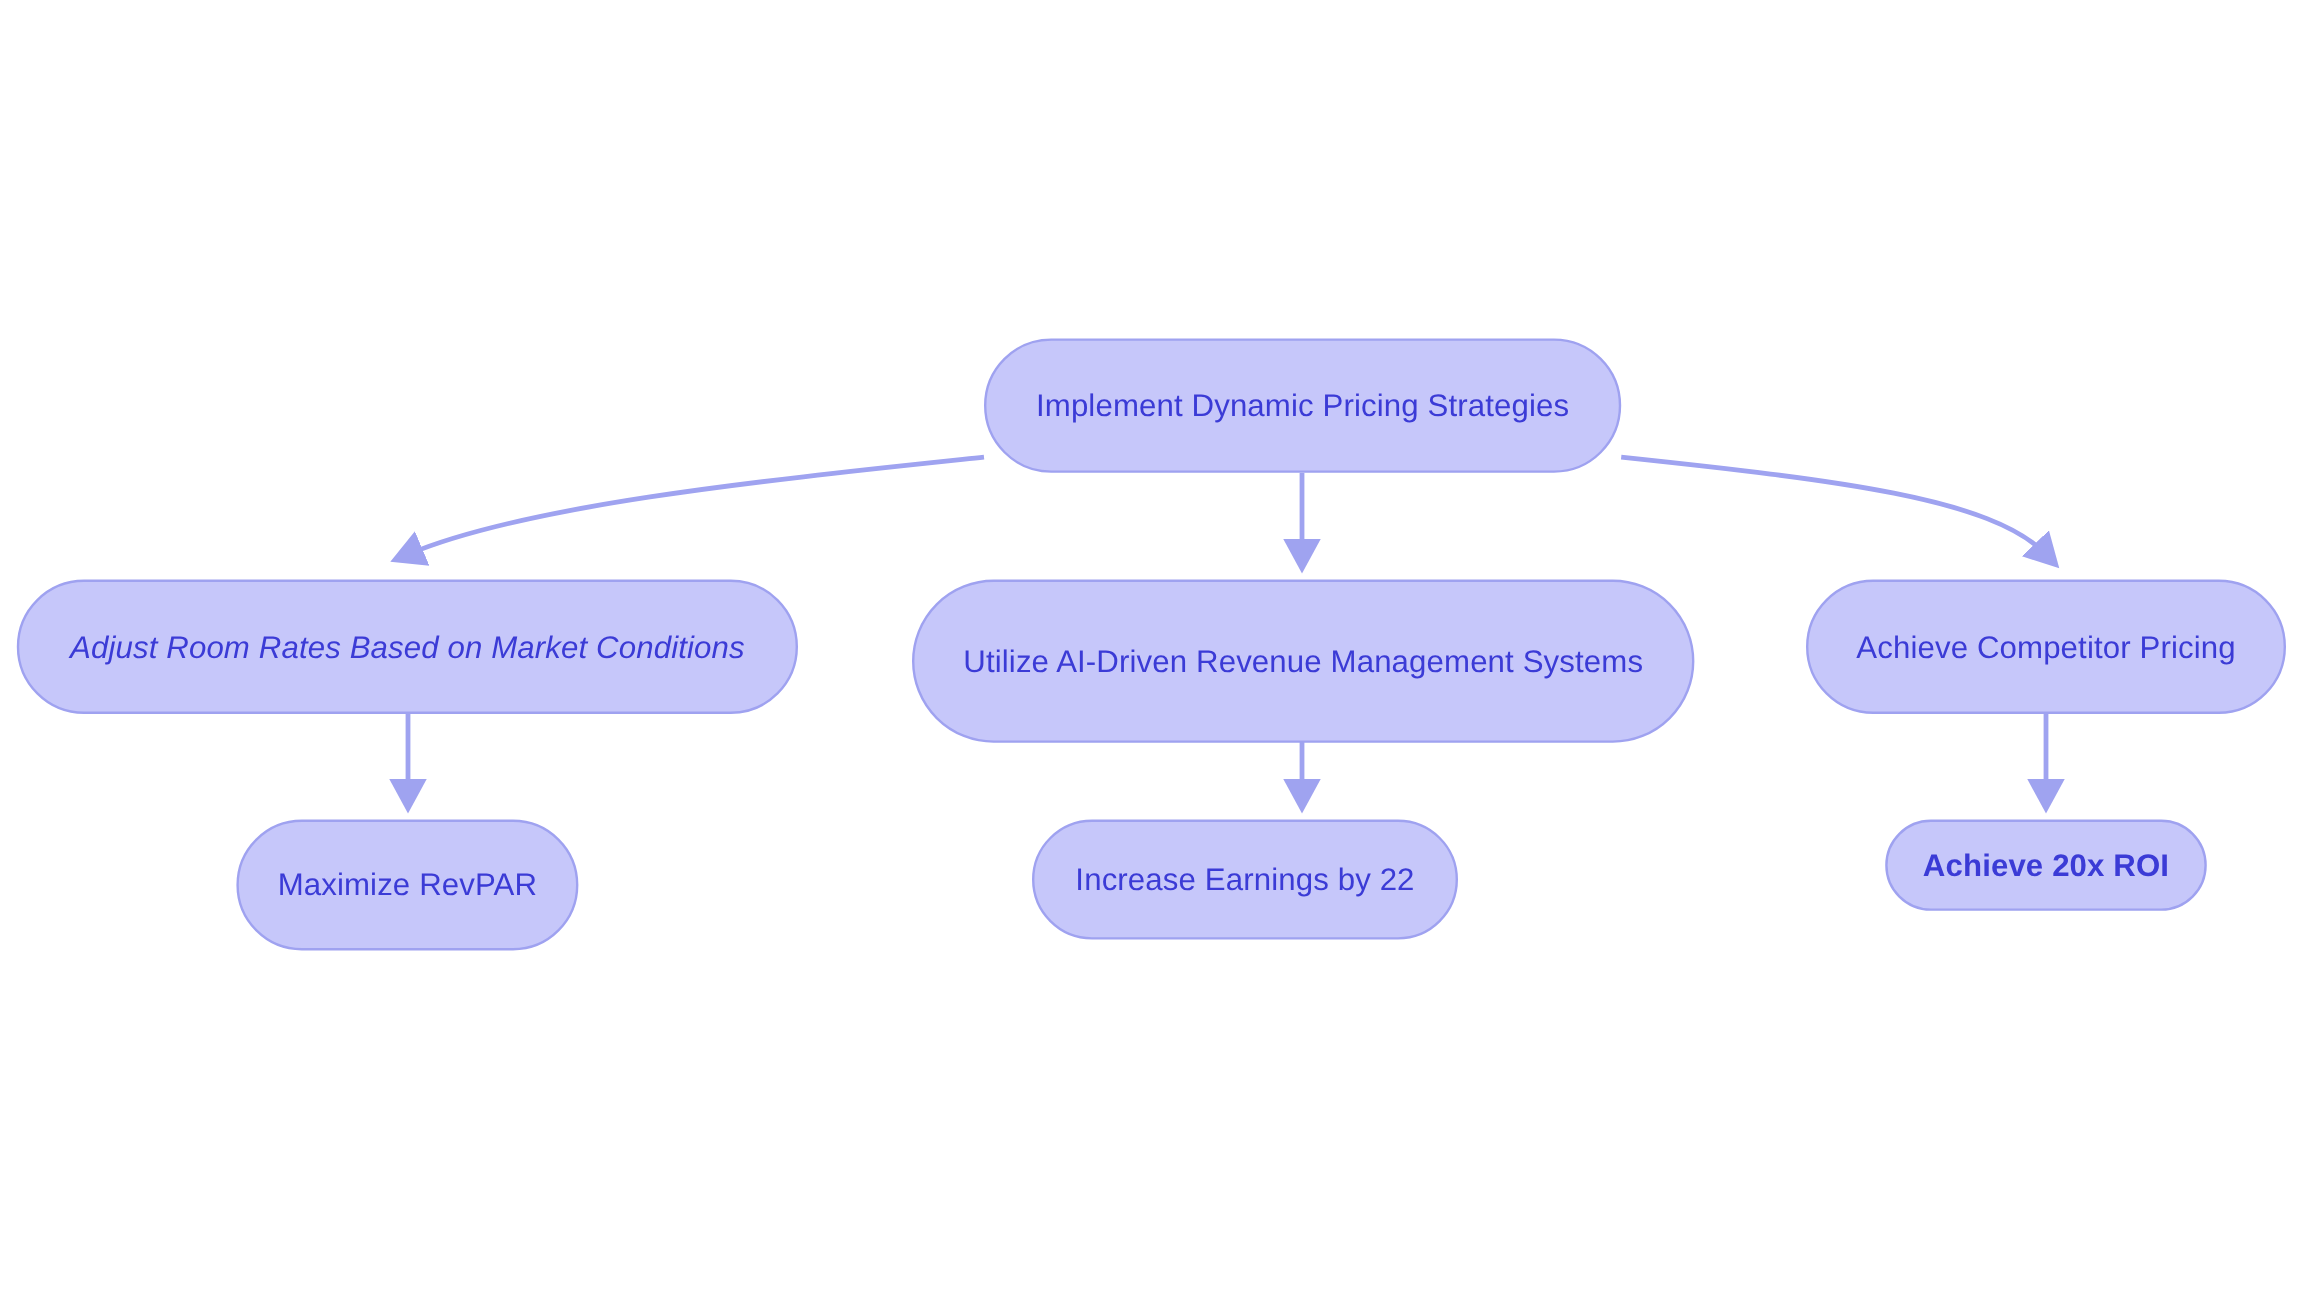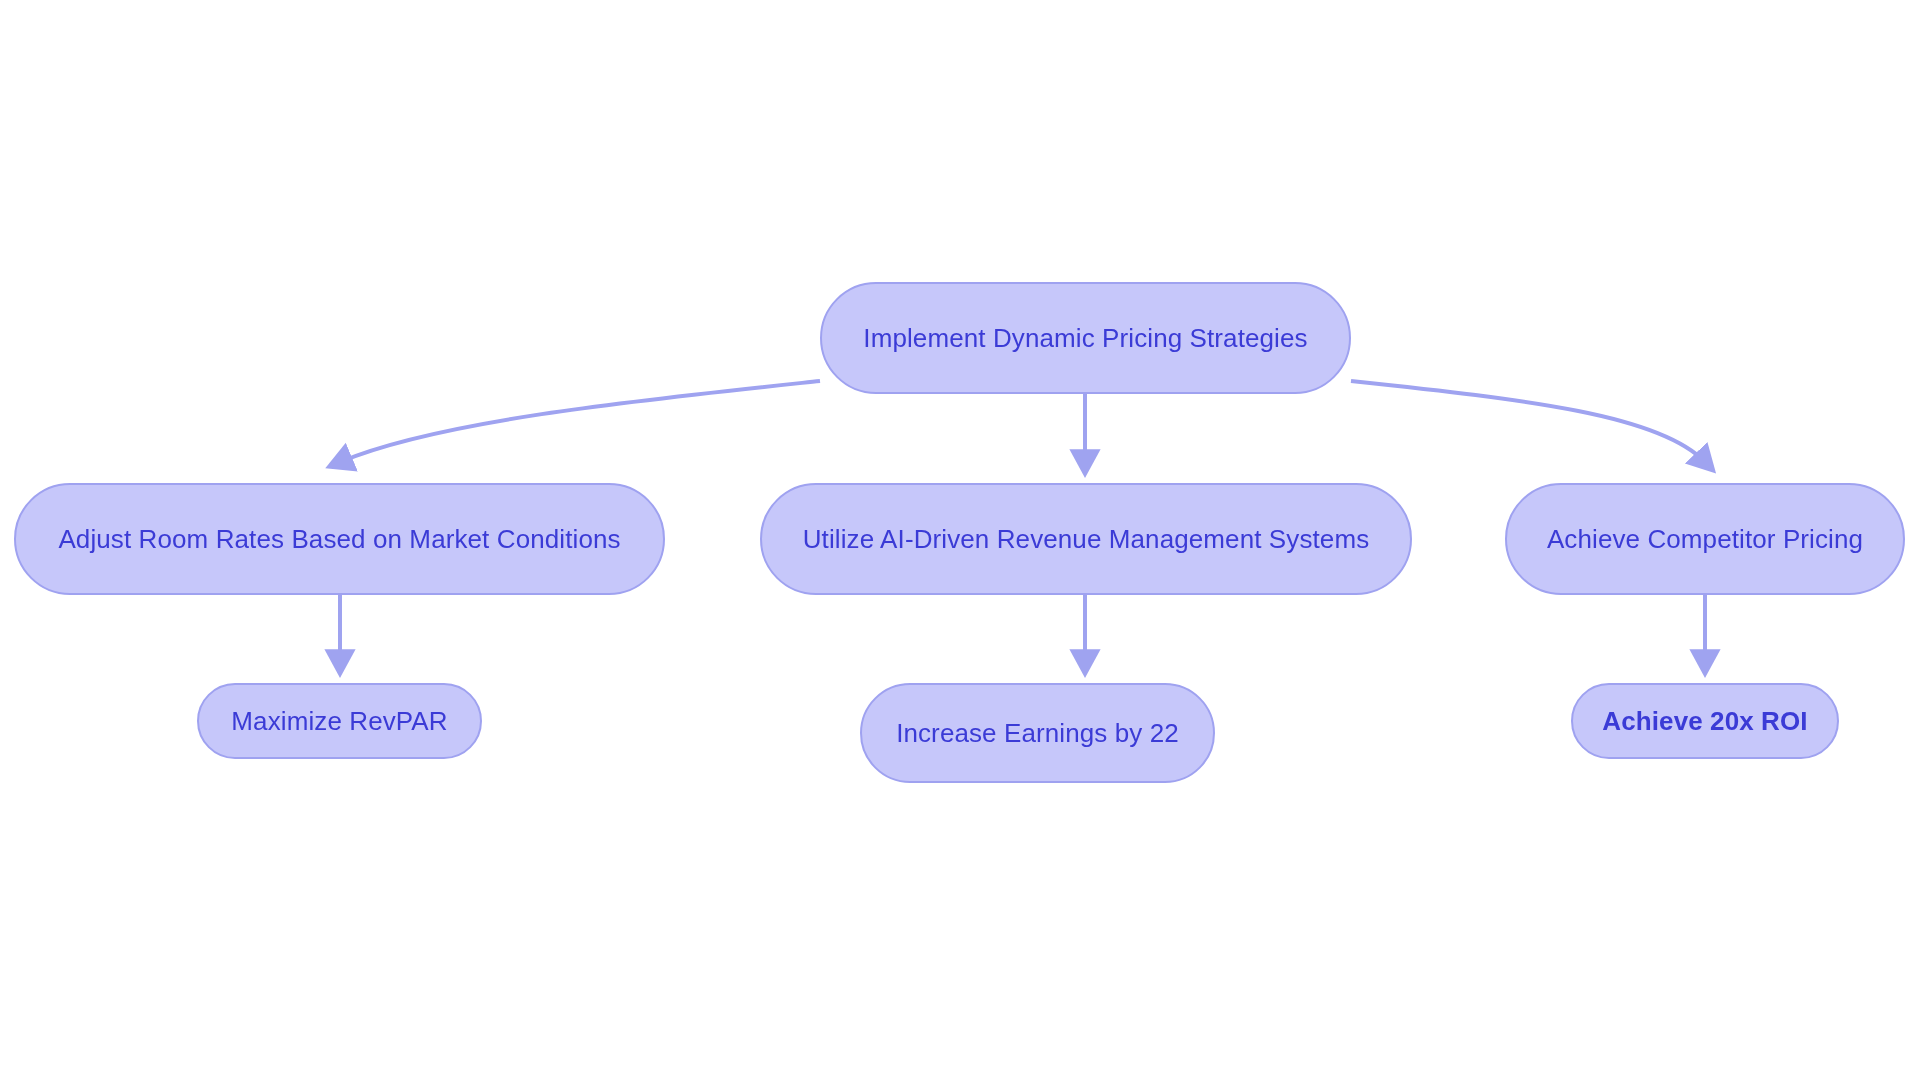--- a/index.html
+++ b/index.html
@@ -42,24 +42,24 @@
     letter-spacing: 0.1px;
     white-space: nowrap;
     text-align: center;
   }
   .node-label {
     display: block;
     padding: 0 14px;
     text-align: center;
   }
   .node.root      { left: 820px;  top: 282px; width: 531px; height: 112px; }
-  .node.branch-0  { left: 14px;   top: 483px; width: 651px; height: 112px; }
-  .node.branch-1  { left: 760px;  top: 483px; width: 652px; height: 112px; }
+  .node.branch-0  { left: 14px;   top: 483px; width: 651px; height: 112px; font-style: italic; }
+  .node.branch-1  { left: 760px;  top: 483px; width: 652px; height: 136px; }
   .node.branch-2  { left: 1505px; top: 483px; width: 400px; height: 112px; }
-  .node.leaf-0    { left: 197px;  top: 683px; width: 285px; height: 76px; }
+  .node.leaf-0    { left: 197px;  top: 683px; width: 285px; height: 109px; }
   .node.leaf-1    { left: 860px;  top: 683px; width: 355px; height: 100px; }
   .node.leaf-2    { left: 1571px; top: 683px; width: 268px; height: 76px; font-weight: bold; }
 </style>
 </head>
 <body>
 
 <div id="flow-canvas">
 
   <svg id="edge-layer" viewBox="0 0 1920 1083">
     <defs>

